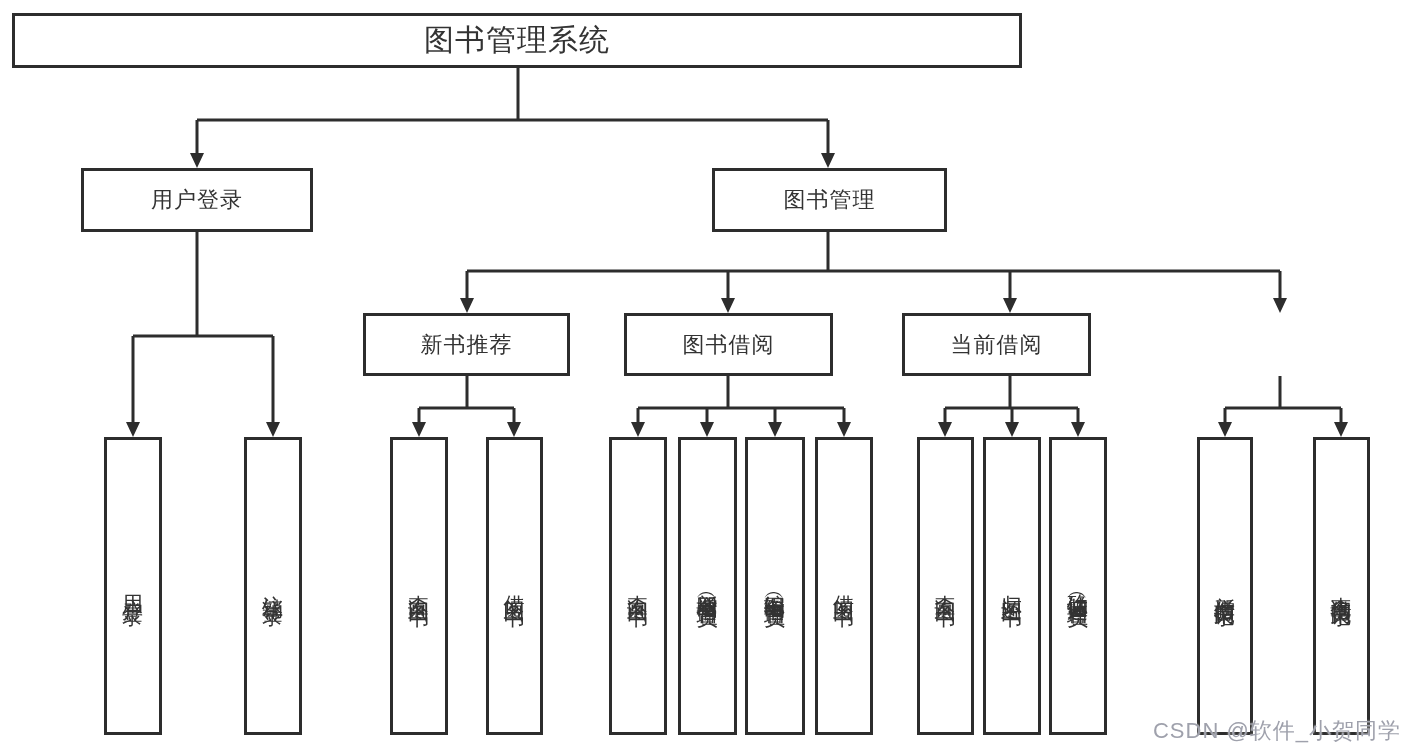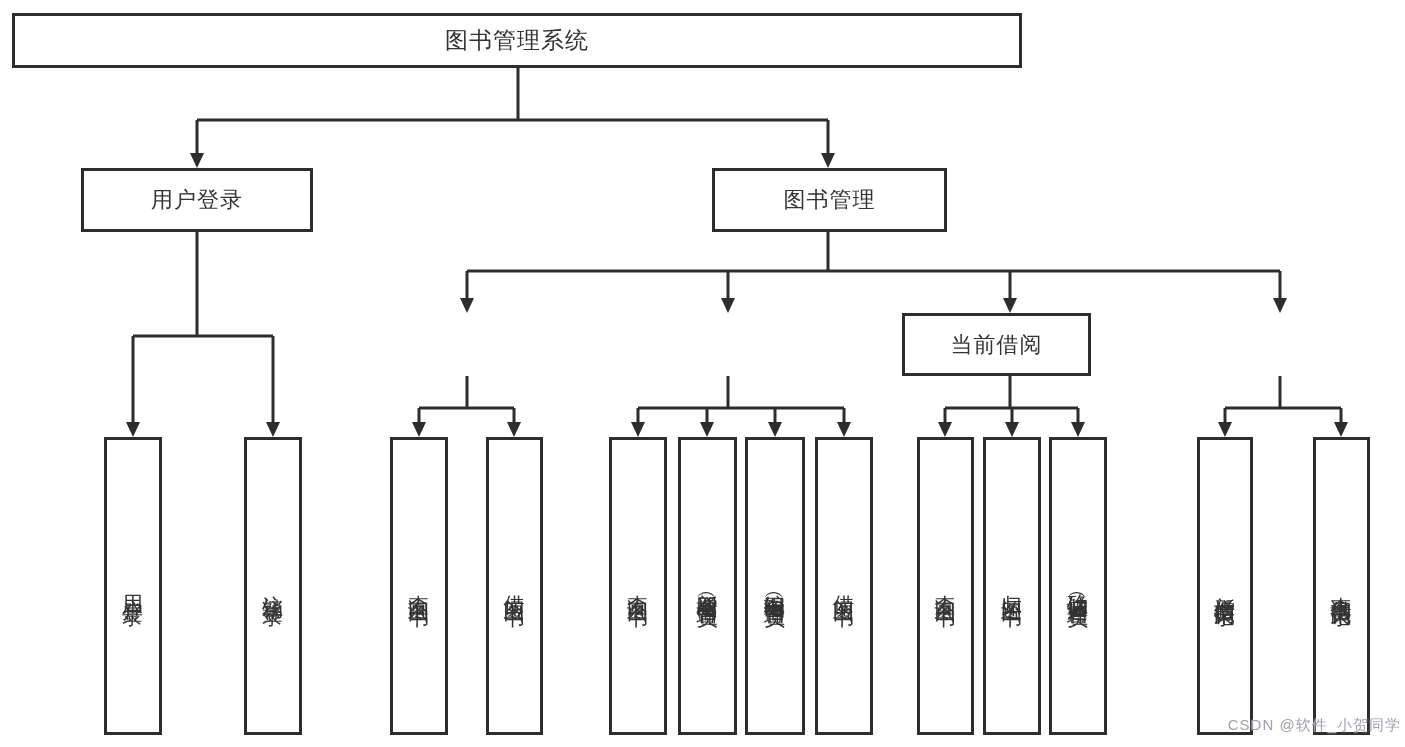--- a/index.html
+++ b/index.html
@@ -46,21 +46,21 @@
     justify-content: center;
     writing-mode: vertical-rl;
     text-orientation: mixed;
     font-size: 21px;
     font-weight: 500;
     color: #333333;
     letter-spacing: 4px;
     line-height: 1;
   }
   
-  .n-root   { left: 12px;   top: 13px;  width: 1010px; height: 55px; font-size: 23px; }
+  .n-root   { left: 12px;   top: 13px;  width: 1010px; height: 55px; font-size: 30px; }
   .n-login  { left: 81px;   top: 168px; width: 232px;  height: 64px; }
   .n-mgmt   { left: 712px;  top: 168px; width: 235px;  height: 64px; font-family: Liberation Serif, serif; }
   .n-newrec { left: 363px;  top: 313px; width: 207px;  height: 63px; }
   .n-borrow { left: 624px;  top: 313px; width: 209px;  height: 63px; }
   .n-curr   { left: 902px;  top: 313px; width: 189px;  height: 63px; }
   .n-record { left: 1172px; top: 313px; width: 215px;  height: 63px; }
   
   .leaf { top: 437px; height: 298px; }
   .l-a1 { left: 104px;  width: 58px; }
   .l-a2 { left: 244px;  width: 58px; }
@@ -72,21 +72,21 @@
   .l-c4 { left: 815px;  width: 58px; }
   .l-d1 { left: 917px;  width: 57px; }
   .l-d2 { left: 983px;  width: 58px; }
   .l-d3 { left: 1049px; width: 58px; letter-spacing: 2px; }
   .l-e1 { left: 1197px; width: 56px; letter-spacing: 2px; }
   .l-e2 { left: 1313px; width: 57px; letter-spacing: 2px; }
   .watermark {
     position: absolute;
     right: 4px;
     top: 716px;
-    font-size: 15px;
+    font-size: 22px;
     color: #9fa1ac;
     letter-spacing: 1px;
     z-index: 10;
     text-shadow: 0 0 2px rgba(255,255,255,0.9);
     white-space: nowrap;
   }
 </style>
 </head>
 <body>
 
@@ -128,20 +128,22 @@
       M1071 422 L1085 422 L1078 437 Z
       M1218 422 L1232 422 L1225 437 Z
       M1334 422 L1348 422 L1341 437 Z"></path>
   </svg>
 
   <div class="hbox n-root">图书管理系统</div>
 
   <div class="hbox n-login">用户登录</div>
   <div class="hbox n-mgmt">图书管理</div>
 
+  <div class="hbox n-newrec">新书推荐</div>
+  <div class="hbox n-borrow">图书借阅</div>
   <div class="hbox n-curr">当前借阅</div>
 
   <div class="vbox leaf l-a1">用户登录</div>
   <div class="vbox leaf l-a2">注销登录</div>
 
   <div class="vbox leaf l-b1">查询图书</div>
   <div class="vbox leaf l-b2">借阅图书</div>
 
   <div class="vbox leaf l-c1">查询图书</div>
   <div class="vbox leaf l-c2">新增图书（管理员）</div>

